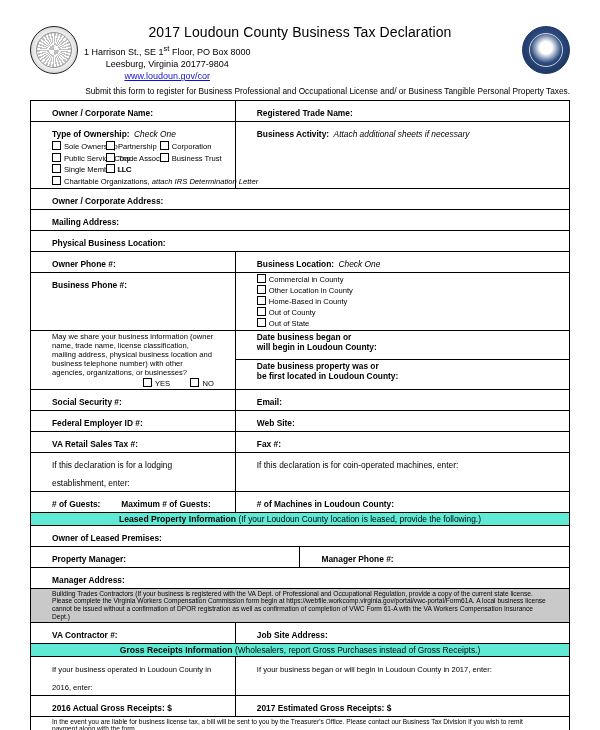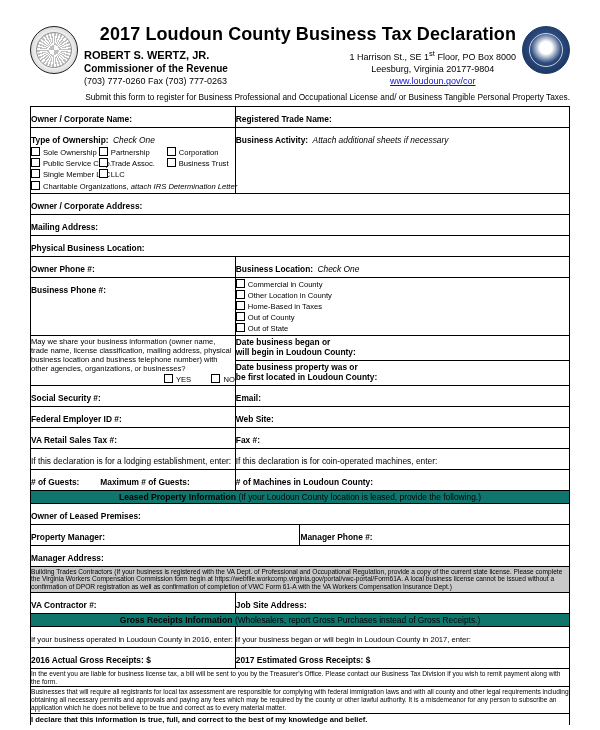--- a/index.html
+++ b/index.html
@@ -39,43 +39,43 @@
     border:1px solid #1b3a6b;flex:0 0 auto;margin-top:4px;
     background:radial-gradient(circle at 50% 45%, #ffffff 18%, #2b4a7d 45%, #14274a 100%);
     position:relative;
   }
   .seal2:after{
     content:"";position:absolute;left:6px;top:6px;right:6px;bottom:6px;
     border:1px solid #c9cfdb;border-radius:50%;
   }
   .head-center{flex:1 1 auto;text-align:center;padding:0 6px;}
   .doc-title{
-    font-size:18px;font-weight:bold;letter-spacing:.1px;margin:2px 0 4px 0;text-align:right;
+    font-size:14px;font-weight:normal;letter-spacing:.1px;margin:2px 0 4px 0;
   }
   .head-two{
     display:flex;justify-content:space-between;align-items:flex-start;
     font-size:9px;line-height:1.25;
   }
   .head-left{text-align:left;}
   .head-left .nm{font-size:11px;font-weight:bold;}
   .head-left .ttl{font-size:10px;font-weight:bold;}
   .head-left .ph{font-size:9px;margin-top:1px;}
   .head-right{text-align:center;font-size:9px;line-height:1.35;}
   .head-right a{color:#1111cc;text-decoration:underline;}
   .sub-note{
     font-size:8.3px;text-align:right;margin:3px 0 4px 0;
   }
   
   .tbl{width:100%;border-collapse:collapse;table-layout:fixed;}
-  .tbl td{border:1px solid #000;vertical-align:top;padding:1px 0;}
+  .tbl td{border:1px solid #000;vertical-align:top;padding:1px 21px;}
   .lbl{font-size:8.4px;font-weight:bold;}
   .lbl-n{font-size:8.4px;font-weight:normal;}
   .ital{font-style:italic;font-weight:normal;margin-top:18px;}
   .band{
-    background:#0f766e;text-align:center;font-weight:bold;font-size:8.6px;
+    background:#5eead4;text-align:center;font-weight:bold;font-size:8.6px;
     padding:2px 3px;border:1px solid #000;
   }
   .small{font-size:7.6px;flex-direction:column;}
   .tiny{font-size:6.6px;line-height:1.18;}
   .cb{
     display:inline-block;width:7px;height:7px;border:1px solid #000;
     background:#fff;margin-right:3px;vertical-align:-1px;
   }
   .own-grid{display:flex;flex-wrap:wrap;font-size:7.6px;line-height:1.5;}
   .own-col{width:33.3%;white-space:nowrap;}
@@ -88,25 +88,20 @@
 </head>
 <body>
 
 <div class="page">
 
   <div class="header">
     <div class="seal"></div>
     <div class="head-center">
       <div class="doc-title">2017 Loudoun County Business Tax Declaration</div>
       <div class="head-two">
-        <div class="head-left">
-          <div class="nm">ROBERT S. WERTZ, JR.</div>
-          <div class="ttl">Commissioner of the Revenue</div>
-          <div class="ph">(703) 777-0260 Fax (703) 777-0263</div>
-        </div>
         <div class="head-right">
           <div><span>1 Harrison St., SE 1</span><sup>st</sup><span> Floor, PO Box 8000</span></div>
           <div>Leesburg, Virginia 20177-9804</div>
           <div><a href="#">www.loudoun.gov/cor</a></div>
         </div>
       </div>
     </div>
     <div class="seal2"></div>
   </div>
 
@@ -169,21 +164,21 @@
         <span class="lbl">Business Location:</span>
         <span class="lbl-n ital">Check One</span>
       </td>
     </tr>
     <tr>
       <td colspan="3" class="cell-h26"><span class="lbl">Business Phone #:</span><span></span></td>
       <td colspan="4" class="cell-h26">
         <div class="small" style="display:flex;flex-wrap:wrap;line-height:1.45">
           <div style="width:52%"><span class="cb"></span><span>Commercial in County</span></div>
           <div style="width:48%"><span class="cb"></span><span>Other Location in County</span></div>
-          <div style="width:52%"><span class="cb"></span><span>Home-Based in Taxes</span></div>
+          <div style="width:52%"><span class="cb"></span><span>Home-Based in County</span></div>
           <div style="width:25%"><span class="cb"></span><span>Out of County</span></div>
           <div style="width:23%"><span class="cb"></span><span>Out of State</span></div>
         </div>
       </td>
     </tr>
 
     <tr>
       <td colspan="3" rowspan="2" style="height:44px">
         <div class="small" style="line-height:1.2">May we share your business information (owner name, trade name, license classification, mailing address, physical business location and business telephone number) with other agencies, organizations, or businesses?</div>
         <div class="small" style="margin-top:0;text-align:right">

